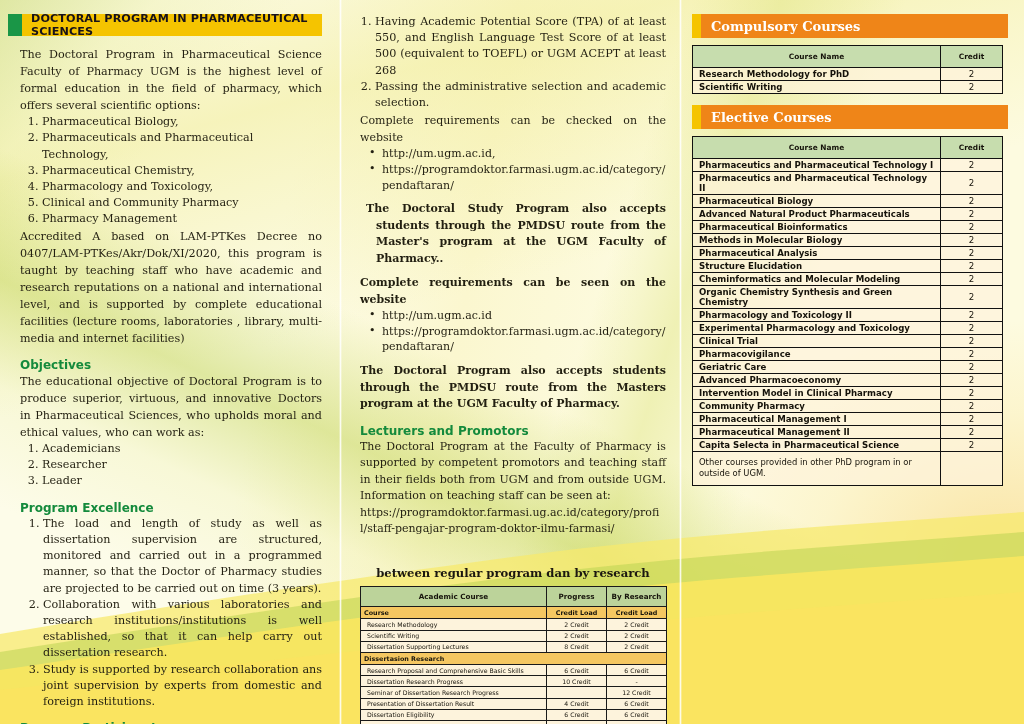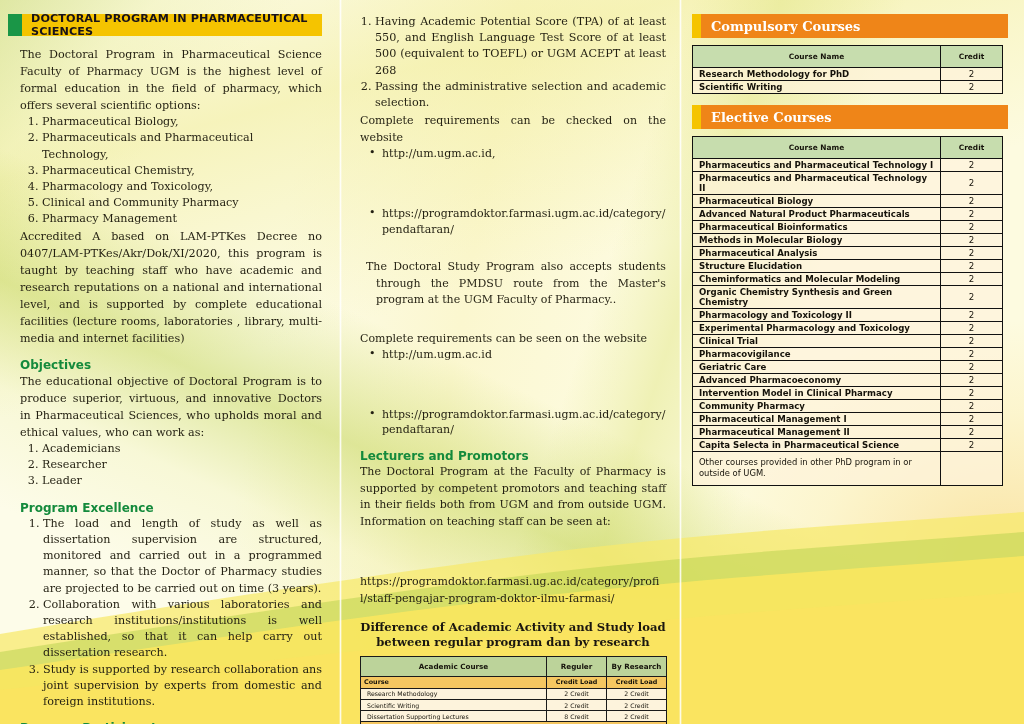--- a/index.html
+++ b/index.html
@@ -96,23 +96,23 @@
   ul.dots { list-style: none; margin: 0 0 0 6px; }
   ul.dots li {
     position: relative; padding-left: 16px;
     font-size: 11px; line-height: 1.42; color:#221f11;
     font-family:"DejaVu Serif", serif;
     word-break: break-word;
   }
   ul.dots li::before {
     content: "•"; position: absolute; left: 3px; top: -1px; font-size: 11px;
   }
-  .p { margin-top: 22px; }
+  .p { margin-top: 8px; font-weight: bold; }
   .hang { padding-left: 16px; text-indent: -10px; }
-  .url { word-break: break-all; margin-top: 44px; }
+  .url { word-break: break-all; }
 
   
   .tbl-title {
     text-align: center;
     font-weight: bold;
     font-size: 11.6px;
     line-height: 1.32;
     color: #1b1710;
     margin: 13px 0 5px 0;
     font-family: "DejaVu Serif", serif;
@@ -264,40 +264,41 @@
     </ul>
 
     <div class="body-text mid p hang">The Doctoral Study Program also accepts students through the PMDSU route from the Master's program at the UGM Faculty of Pharmacy..</div>
 
     <div class="body-text mid p">Complete requirements can be seen on the website</div>
     <ul class="dots">
       <li>http://um.ugm.ac.id</li>
       <li class="url">https://programdoktor.farmasi.ugm.ac.id/category/pendaftaran/</li>
     </ul>
 
+    <div class="body-text mid p">The Doctoral Program also accepts students through the PMDSU route from the Masters program at the UGM Faculty of Pharmacy.</div>
 
     <div class="sec-head">Lecturers and Promotors</div>
     <div class="body-text mid">The Doctoral Program at the Faculty of Pharmacy is supported  by competent promotors and teaching staff in their fields both from UGM and from outside UGM. Information on teaching staff can be seen at:</div>
     <div class="body-text mid url">https://programdoktor.farmasi.ug.ac.id/category/profil/staff-pengajar-program-doktor-ilmu-farmasi/</div>
 
     <div class="tbl-title">
-      <span>Difference of Academic Activity and Study load</span><br>
+      <br>
       <span>between regular program dan by research</span>
     </div>
 
     <table class="acad">
       <colgroup>
           <col class="w1">
           <col class="w2">
           <col class="w3">
         </colgroup>
       <thead>
         <tr>
           <th>Academic Course</th>
-          <th>Reguler</th>
+          <th>Progress</th>
           <th>By Research</th>
         </tr>
       </thead>
       <tbody>
         <tr class="band">
           <td>Course</td>
           <td class="c">Credit Load</td>
           <td class="c">Credit Load</td>
         </tr>
         <tr>

